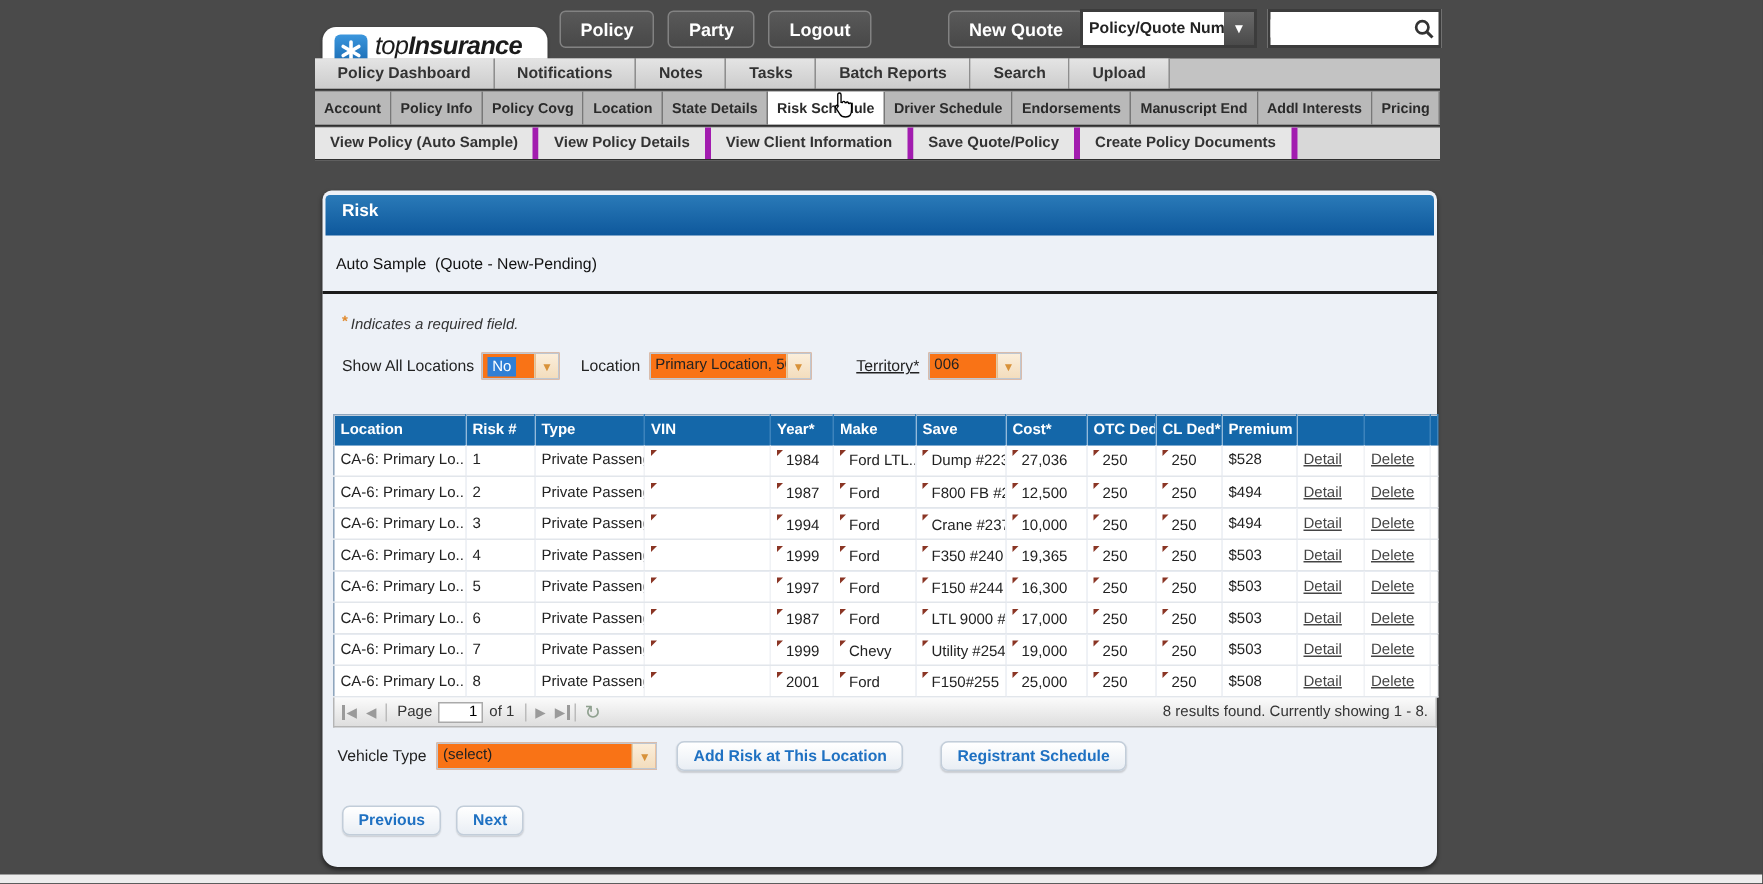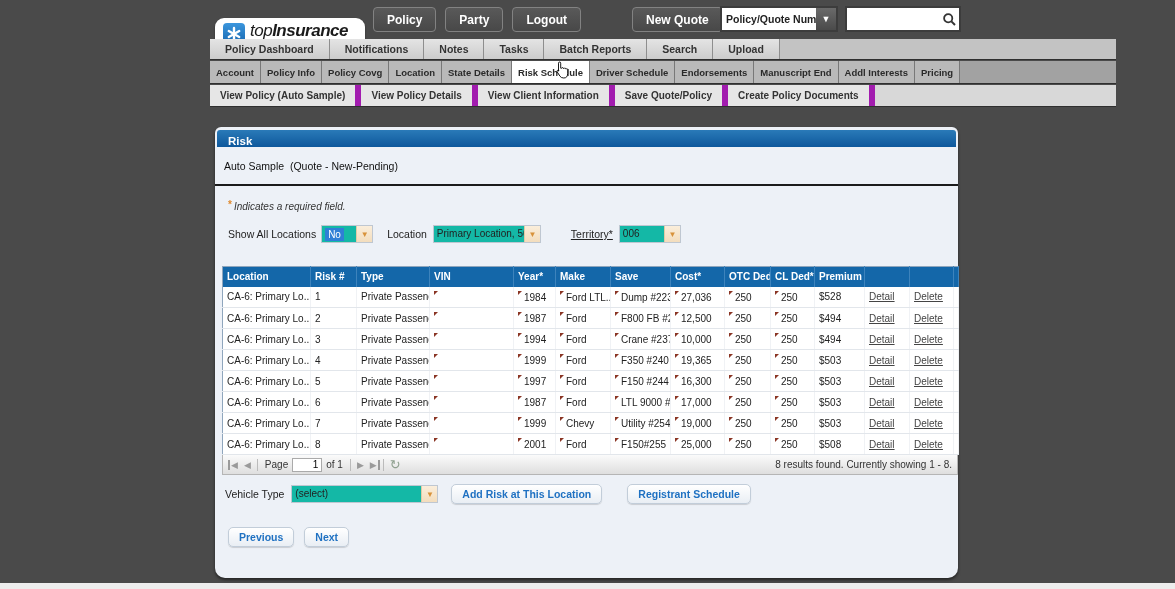--- a/index.html
+++ b/index.html
@@ -21,38 +21,38 @@
   .hdr-nav .hdr-btn { position:static; margin-top:7px; }
   .newquote { left:632px; }
   .pq-select { position:absolute; left:720px; top:6px; width:118px; height:26px; background:#fff; border:2px solid #3c3c3c; display:flex; align-items:stretch; }
   .pq-text { flex:1; font-size:10.5px; font-weight:700; color:#222; line-height:22px; padding-left:4px; white-space:nowrap; overflow:hidden; }
   .pq-arrow { width:20px; background:linear-gradient(#6a6a6a,#4a4a4a); color:#fff; font-size:9px; display:flex; align-items:center; justify-content:center; }
   .search-box { position:absolute; left:845px; top:6px; width:116px; height:26px; background:#fff; border:2px solid #3c3c3c; display:flex; align-items:center; }
   .search-input { flex:1; border:none; outline:none; font-size:11px; padding:0 3px; min-width:0; }
   .search-ico { width:20px; height:20px; flex:none; display:flex; align-items:center; justify-content:center; }
 
   
-  .tabrow { position:absolute; left:210px; width:906px; display:flex; }
+  .tabrow { position:absolute; left:210px; width:750px; display:flex; }
   .tabrow1 { top:39px; height:21px; background:#c3c3c3; border-bottom:1px solid #2f2f2f; }
   .tabrow1 .tab { font-size:10.5px; font-weight:700; color:#333; padding:0 15px; display:flex; align-items:center; border-right:1px solid #8e8e8e; background:linear-gradient(#e4e4e4,#cccccc); cursor:pointer; }
   .tabrow2 { top:61px; height:23px; background:#a2a2a2; border-bottom:1px solid #2f2f2f; }
   .tabrow2 .tab { font-size:9.5px; font-weight:700; color:#2a2a2a; padding:0 6px; display:flex; align-items:center; border-right:1px solid #787878; background:#b9b9b9; cursor:pointer; white-space:nowrap; }
   .tabrow2 .tab.active { background:#fff; }
   .tabrow3 { top:85px; height:22px; background:#d8d8d8; border-bottom:1px solid #2f2f2f; }
-  .tabrow3 .tab { font-size:10px; font-weight:700; color:#333; padding:0 10px; display:flex; align-items:center; border-right:6px solid #a21caf; background:#e6e6e6; cursor:pointer; white-space:nowrap; }
+  .tabrow3 .tab { font-size:10px; font-weight:700; color:#333; padding:0 10px; display:flex; align-items:center; border-right:4px solid #a21caf; background:#e6e6e6; cursor:pointer; white-space:nowrap; }
 
   
   .panel { position:absolute; left:215px; top:127px; width:743px; height:451px; background:#edf1f7; border-radius:6px 6px 10px 10px; box-shadow:0 2px 3px rgba(0,0,0,.5); padding-top:3px; }
-  .risk-bar { margin:0 2px; height:17px; background:linear-gradient(#2a7ab8,#0e589c); border-radius:3px 3px 0 0; color:#fff; font-weight:700; font-size:11.5px; line-height:22px; padding-left:11px; }
+  .risk-bar { margin:0 2px; height:27px; background:linear-gradient(#2a7ab8,#0e589c); border-radius:3px 3px 0 0; color:#fff; font-weight:700; font-size:11.5px; line-height:22px; padding-left:11px; }
   .subtitle { margin-top:13px; padding-left:9px; font-size:10.5px; color:#111; white-space:pre; }
   .black-line { margin-top:12px; border:none; border-top:2px solid #1b1b1b; }
   .req-note { margin-top:13px; padding-left:13px; font-size:10px; font-style:italic; color:#333; }
   .ast { color:#e08a2e; font-weight:700; font-style:normal; font-size:10px; vertical-align:2px; margin-right:2px; }
   .filters { margin-top:13px; padding-left:13px; display:flex; align-items:center; font-size:10.5px; color:#222; }
-  .sel { height:18px; background:#14b8a6; border:1px solid #bfc7d1; display:inline-flex; align-items:stretch; }
+  .sel { height:18px; background:#f97316; border:1px solid #bfc7d1; display:inline-flex; align-items:stretch; }
   .sel-val { flex:1; font-size:10px; color:#222; line-height:16px; padding:0 3px; white-space:nowrap; overflow:hidden; }
   .sel-val.hl { background:#2f7fd6; color:#fff; align-self:center; flex:none; line-height:13px; margin-left:3px; }
   .sel-arrow { width:16px; background:linear-gradient(#fbeedb,#f3ddbd); border-left:1px solid #e0cba6; color:#d8923a; font-size:8px; display:flex; align-items:center; justify-content:center; flex:none; }
   .lbl-u { text-decoration:underline; }
 
   
   .risk-table { margin:23px 0 0 7px; width:736px; border-collapse:collapse; table-layout:fixed; border:1px solid #8fa6bd; }
   .risk-table th { background:#1467a9; color:#fff; font-size:10px; font-weight:700; text-align:left; height:20px; padding:0 4px; border-right:1px solid #3d83bc; overflow:hidden; white-space:nowrap; }
   .risk-table td { background:#fff; font-size:10px; color:#222; height:21px; padding:0 4px; border-bottom:1px solid #e2e6eb; border-right:1px solid #f0f2f5; overflow:hidden; white-space:nowrap; }
   .flag { display:inline-block; width:0; height:0; border-top:4px solid #8a3524; border-right:4px solid transparent; margin-right:2px; vertical-align:6px; }

